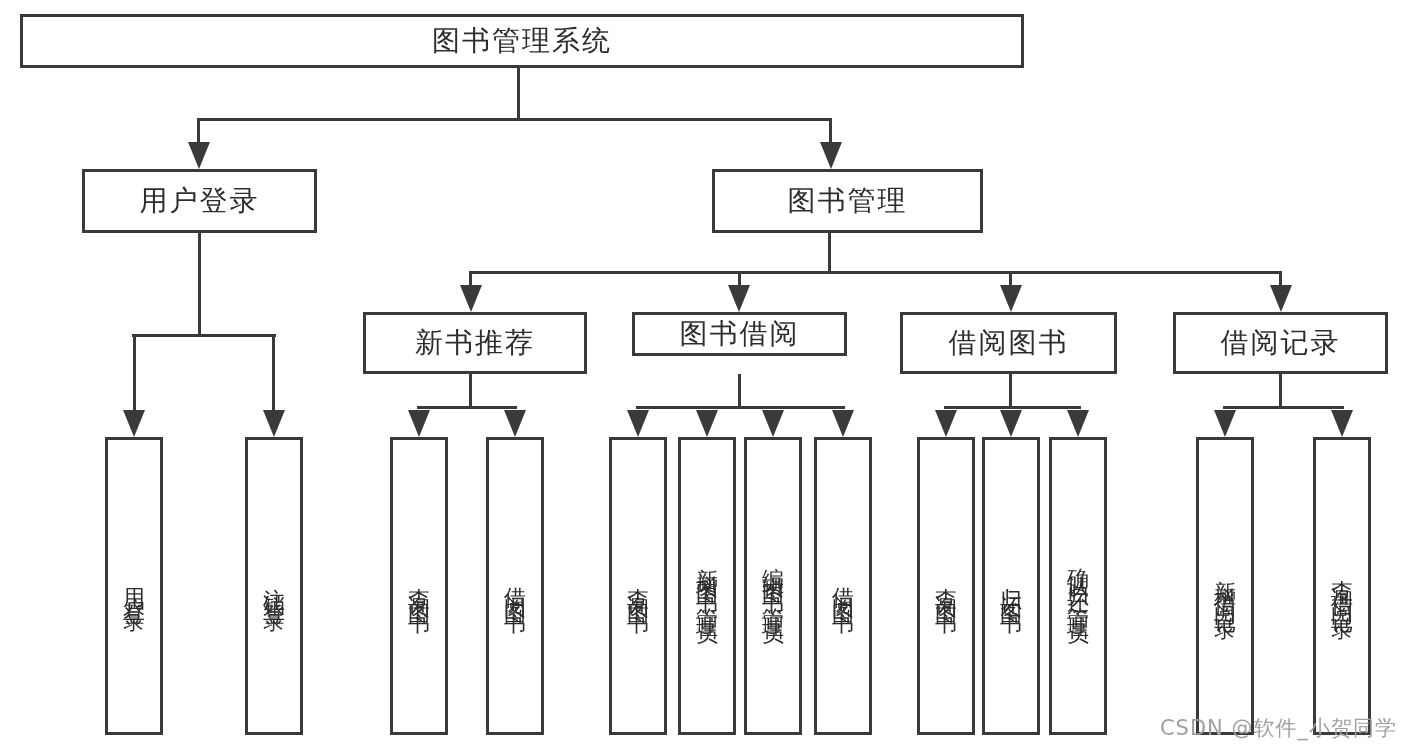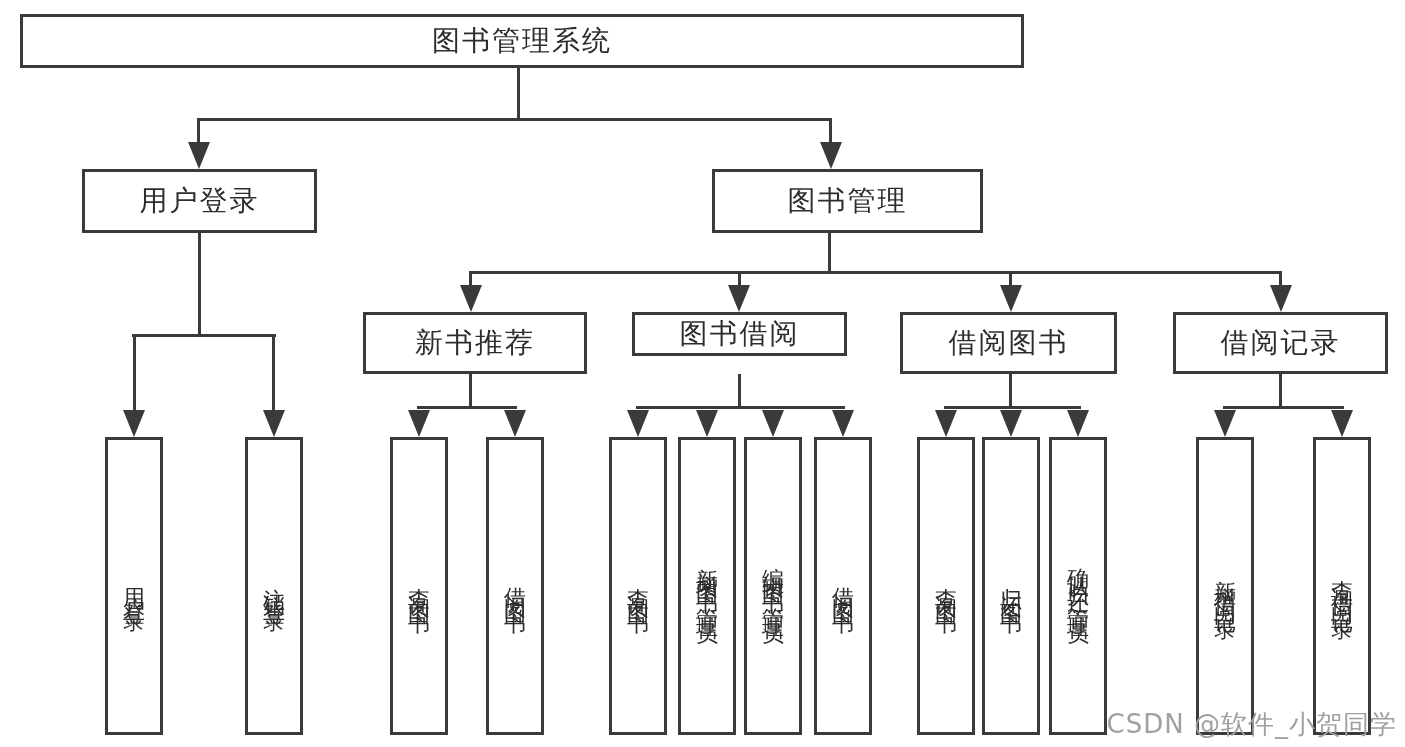--- a/index.html
+++ b/index.html
@@ -48,21 +48,21 @@
   .arrow{
     position:absolute;width:0;height:0;
     border-left:11px solid transparent;
     border-right:11px solid transparent;
     border-top:27px solid var(--line);
   }
   .watermark{
     position:absolute;
     right:8px;bottom:5px;
     color:var(--wm);
-    font-size:26px;
+    font-size:21px;
     letter-spacing:1px;
   }
 </style>
 </head>
 <body>
 
 <div class="canvas">
 
   <div class="box" style="left:20px;top:14px;width:1004px;height:54px;">
     <span>图书管理系统</span>

